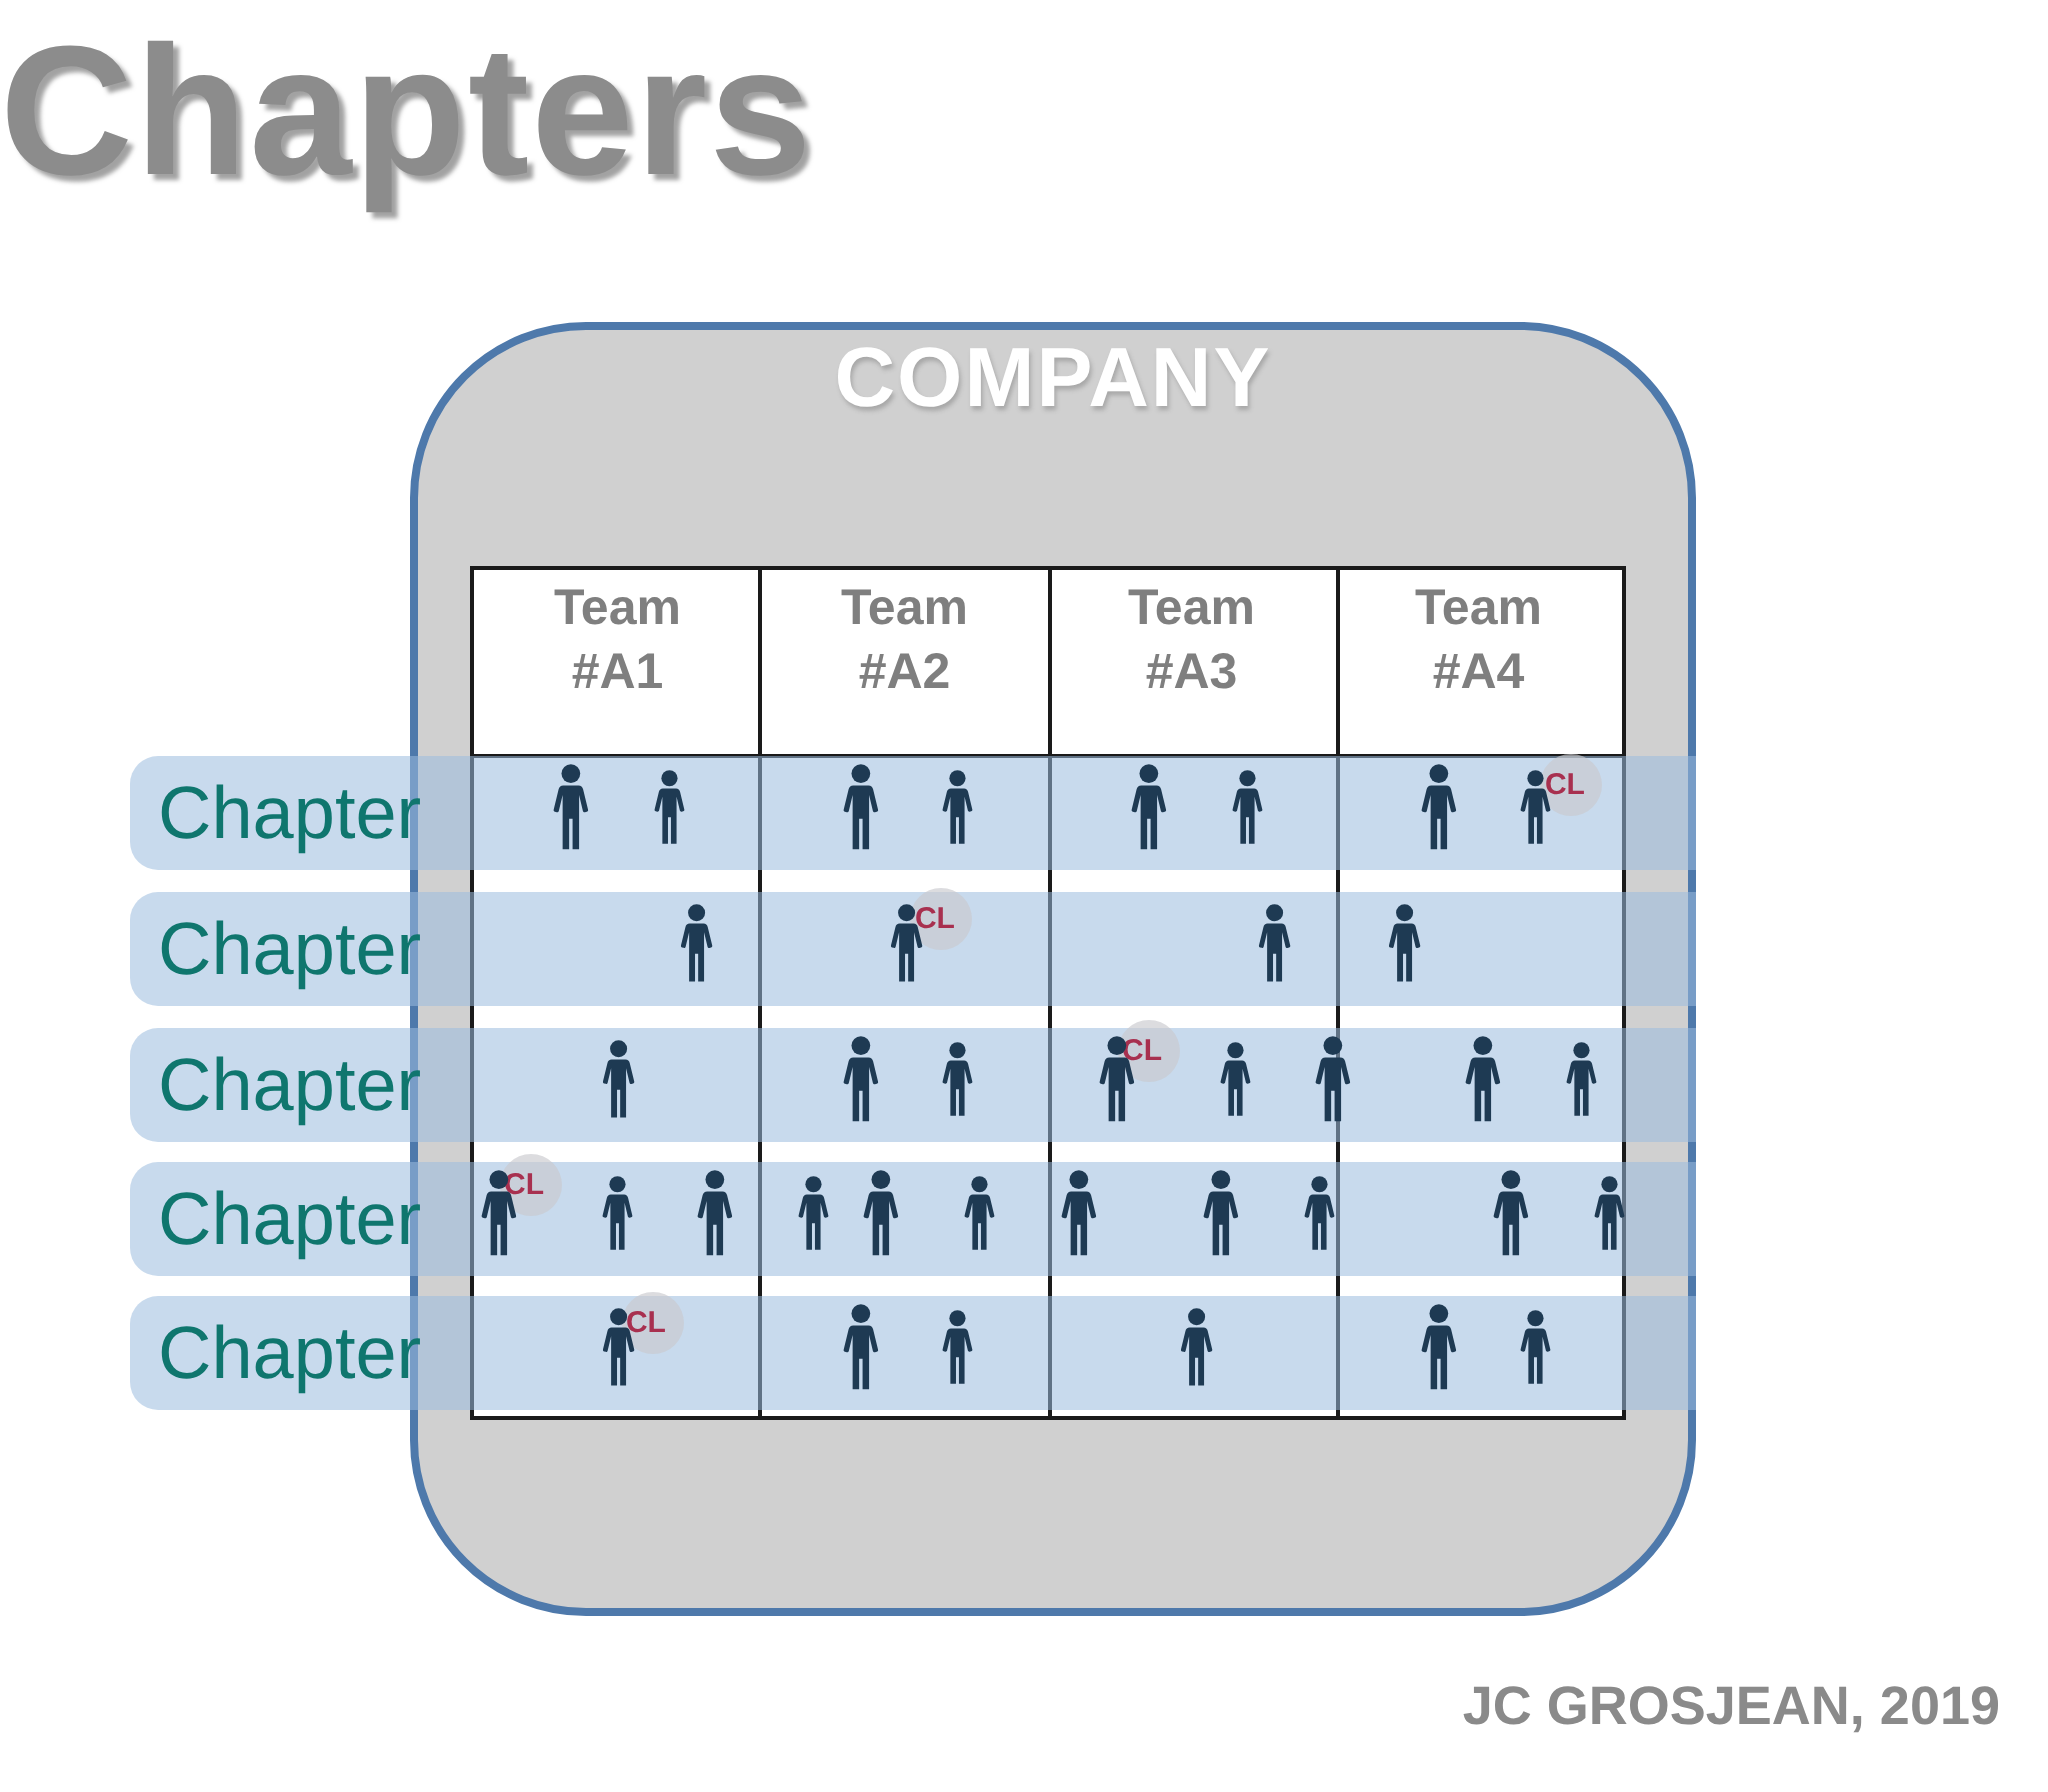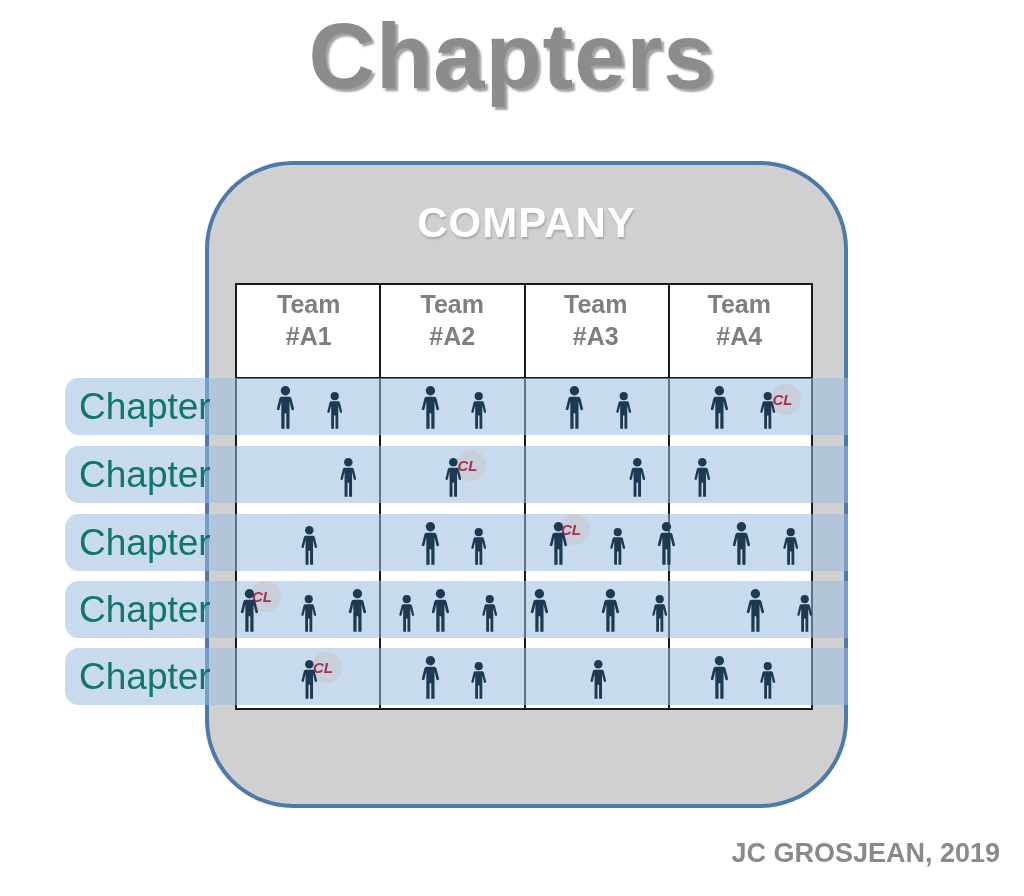--- a/index.html
+++ b/index.html
@@ -2,31 +2,31 @@
 <html><head>
 <meta charset="utf-8">
 <style>
   html,body{margin:0;padding:0;background:#ffffff;}
   .page{
     position:relative;width:1024px;height:896px;overflow:hidden;
     font-family:"Liberation Sans", sans-serif;background:#ffffff;
   }
   .title{
     position:absolute;top:4px;left:0;width:100%;margin:0;
-    text-align:center;font-size:92px;font-weight:bold;color:#8c8c8c;
+    text-align:left;font-size:92px;font-weight:bold;color:#8c8c8c;
     text-shadow:3px 3px 2px rgba(85,85,85,0.55);
     letter-spacing:1px;
   }
   .company{
     position:absolute;left:205px;top:161px;width:643px;height:647px;
     background:#d0d0d0;border:4px solid #4e79ab;border-radius:88px;
     box-sizing:border-box;
   }
   .company-label{
-    margin-top:34px;text-align:center;font-size:42px;font-weight:bold;
+    text-align:center;font-size:42px;font-weight:bold;
     color:#ffffff;letter-spacing:1px;
     text-shadow:1px 2px 2px rgba(120,120,120,0.45);
   }
   .grid{
     position:absolute;left:235px;top:283px;width:578px;height:427px;
     background:#ffffff;border:2px solid #1a1a1a;box-sizing:border-box;
   }
   .header{
     position:absolute;left:0;top:0;width:100%;height:68px;display:flex;
   }
@@ -45,21 +45,21 @@
   }
   .chapter-label{
     position:absolute;left:14px;top:0;height:57px;line-height:57px;
     font-size:37px;color:#0f766e;
   }
   .cells{
     position:absolute;left:172px;top:0;width:578px;height:57px;display:flex;
   }
   .cell{
     flex:0 0 144.5px;box-sizing:border-box;display:flex;
-    align-items:flex-end;justify-content:center;gap:26px;padding-bottom:5px;font-style:italic;
+    align-items:center;justify-content:center;gap:26px;padding-bottom:5px;
   }
   .cell.align-left{justify-content:flex-start;padding-left:20px;}
   .cell.align-right{justify-content:flex-end;padding-right:22px;}
   .member{position:relative;display:inline-block;color:#1e3a53;}
   .member svg{position:relative;z-index:1;display:block;}
   .member .clbadge{
     position:absolute;top:-8px;left:13px;width:31px;height:31px;
     border-radius:50%;background:rgba(201,201,206,0.65);
     display:flex;align-items:center;justify-content:flex-start;
     padding-left:2px;box-sizing:border-box;

